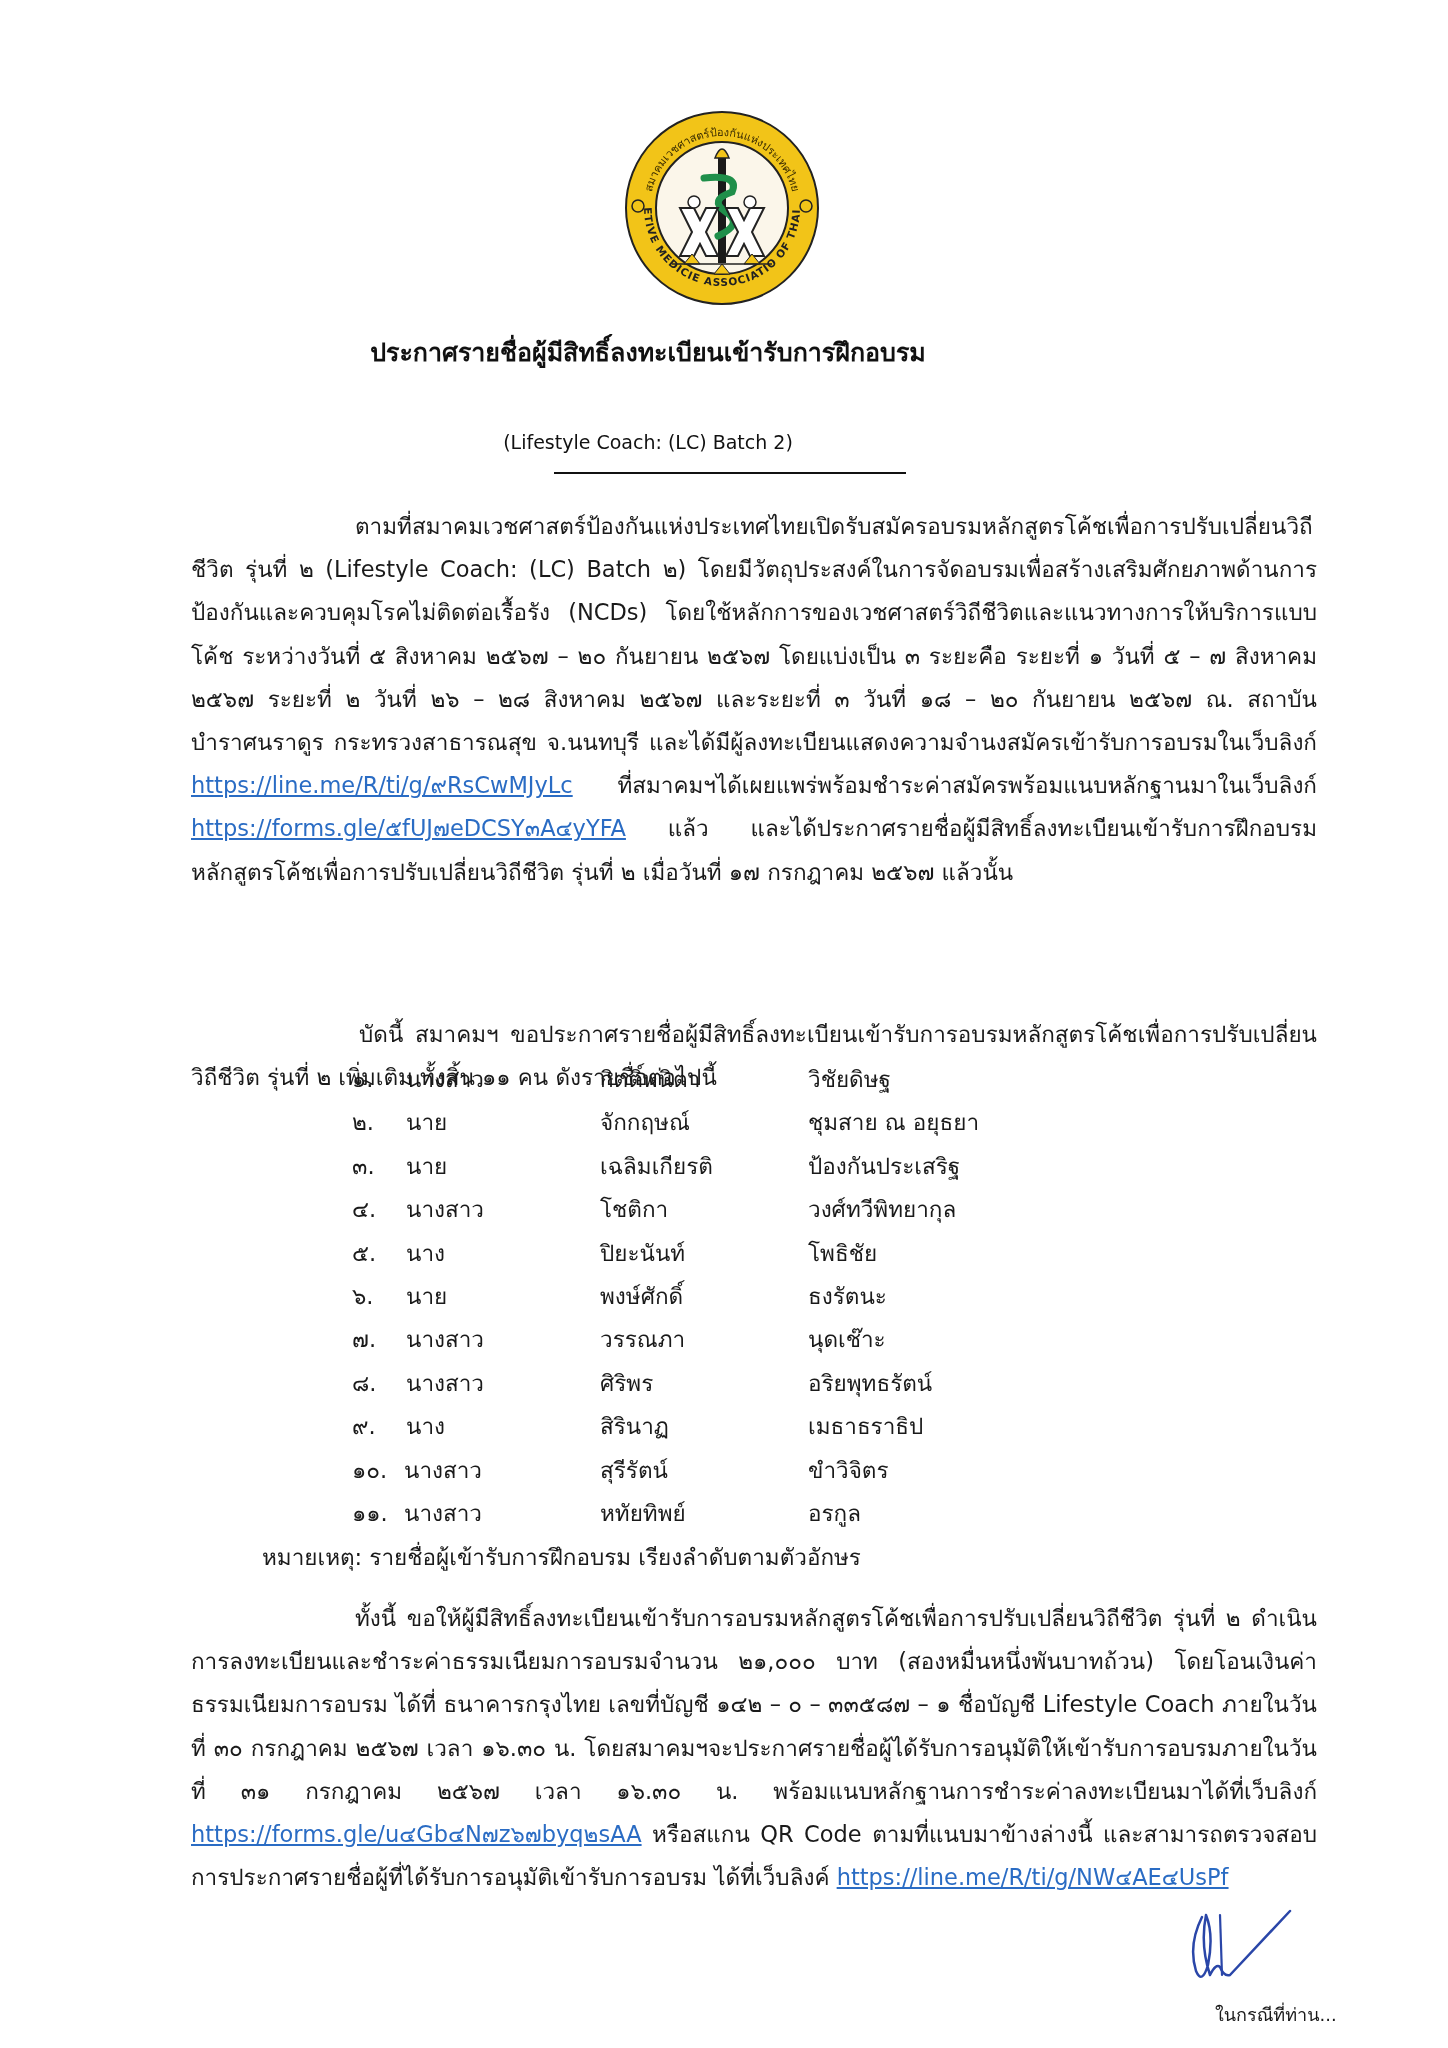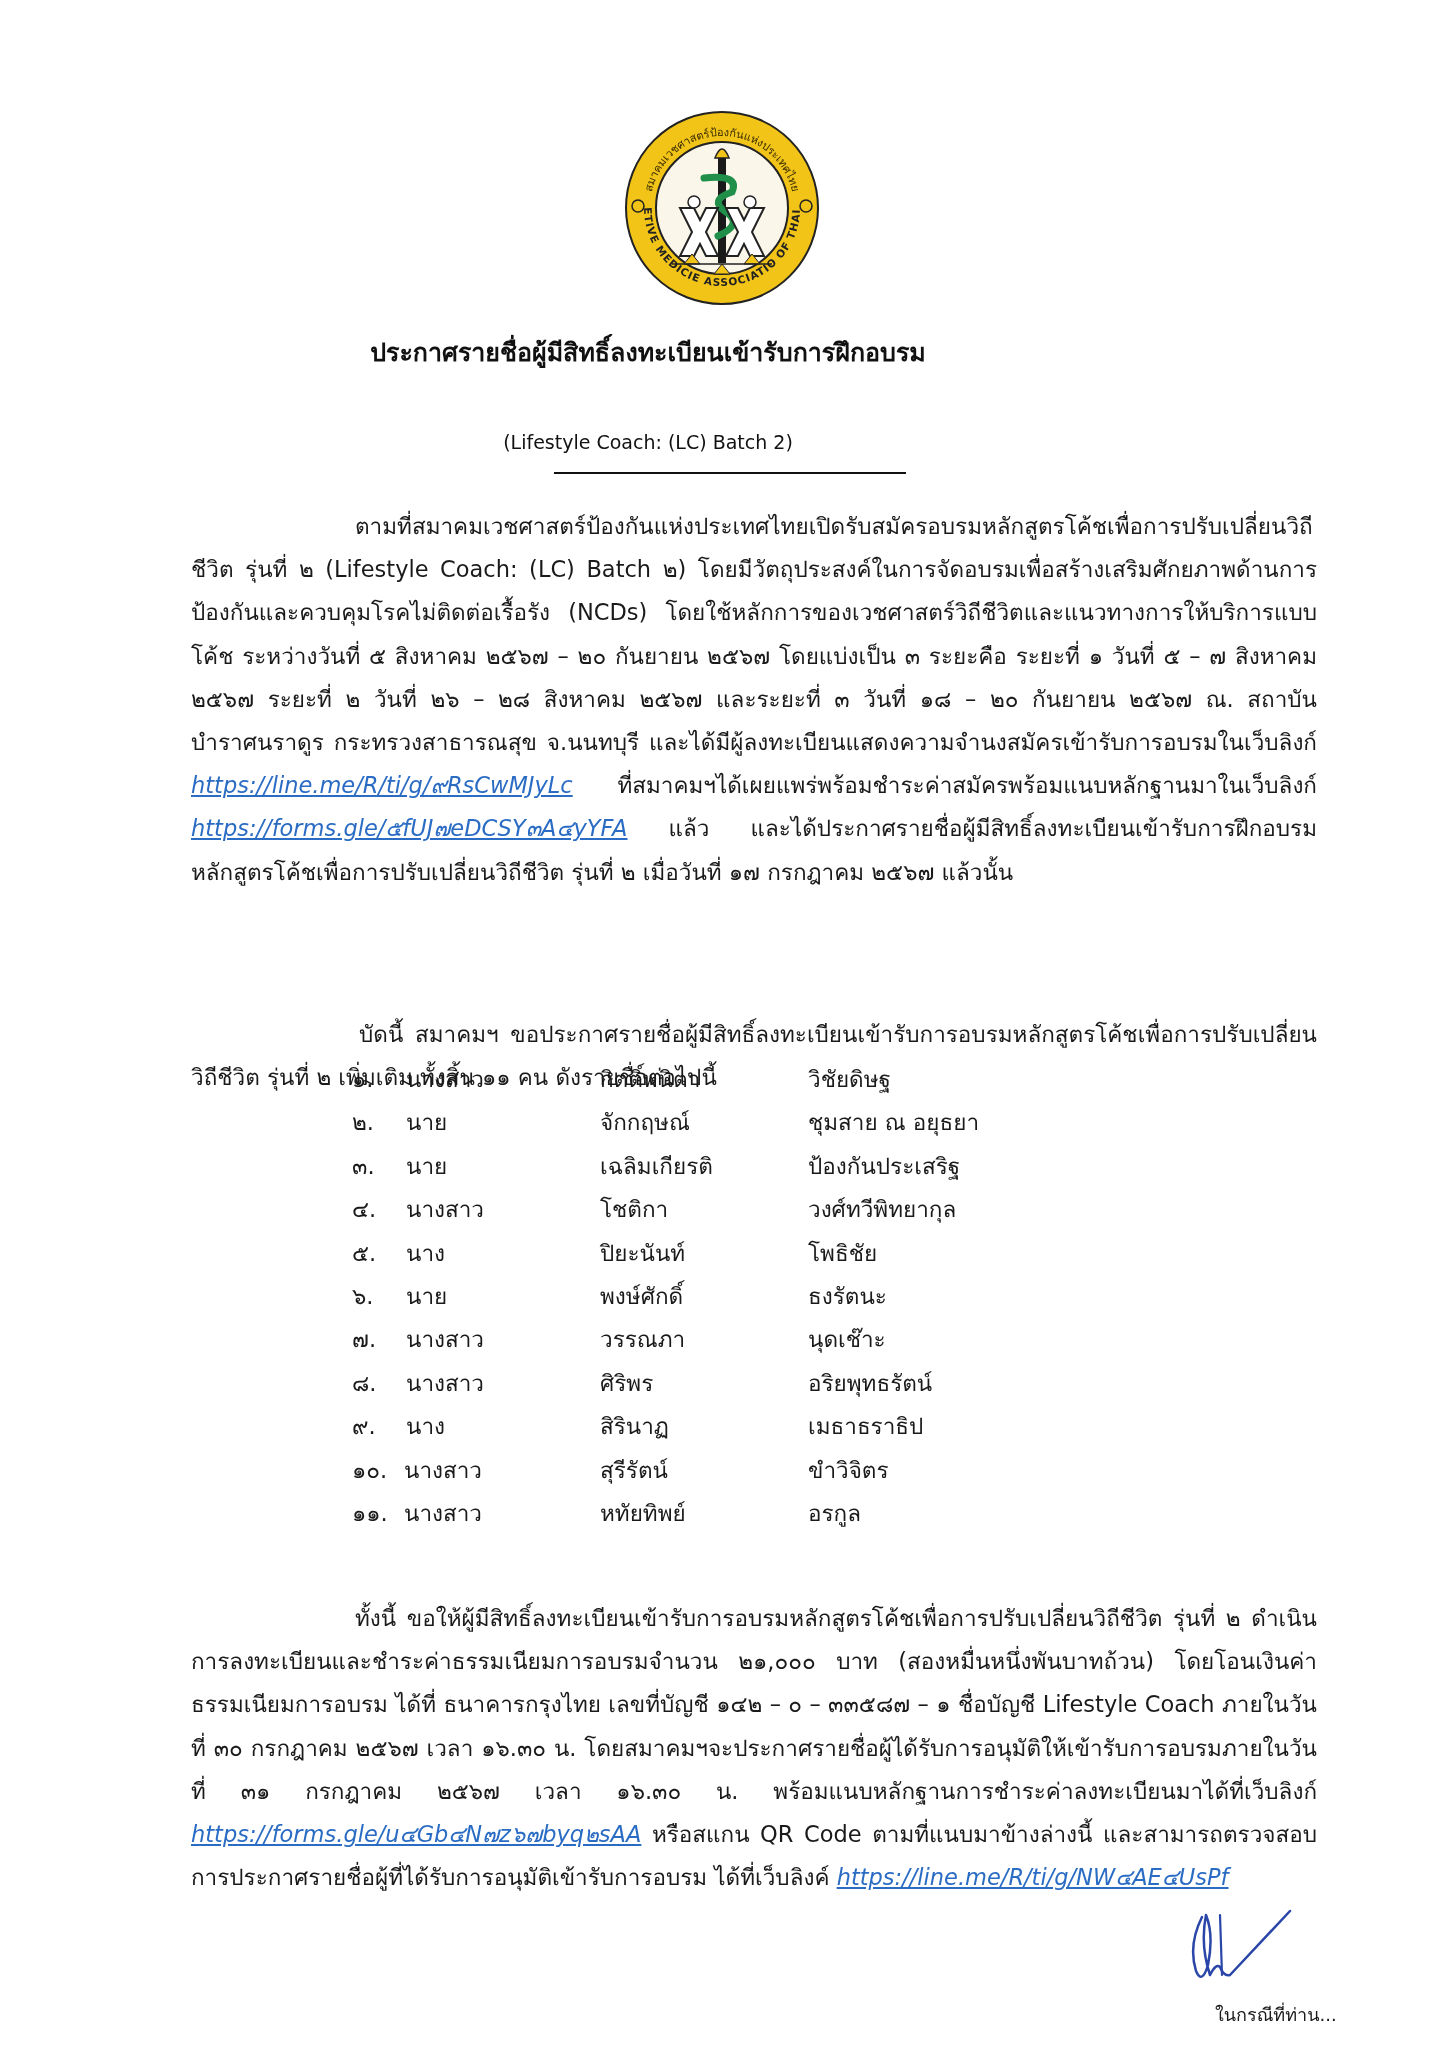--- a/index.html
+++ b/index.html
@@ -18,21 +18,21 @@
 
   .para { position: absolute; left: 191px; width: 1126px; font-size: 22.5px; line-height: 43.2px;
           text-align: justify; color: #1a1a1a; }
   .para .indent { display: inline-block; width: 164px; }
   .para.p1 { top: 505px; }
   .para.p2 { top: 1013px; }
   .para.p2 .indent { width: 168px; }
   .para.p3 { top: 1597px; }
   .para.p3 .indent { width: 164px; }
 
-  a.link { color: #2a6cc4; text-decoration: underline; font-style: italic; }
+  a.link { color: #2a6cc4; text-decoration: underline; }
 
   .name-list { position: absolute; left: 352px; top: 1058px; width: 700px; }
   .name-row { position: relative; height: 43.4px; font-size: 22.5px; line-height: 43px; }
   .name-row .num { position: absolute; left: 0; }
   .name-row .title-prefix { position: absolute; left: 54px; }
   .name-row.wide .title-prefix { left: 52px; }
   .name-row .first { position: absolute; left: 248px; }
   .name-row .last { position: absolute; left: 456px; }
 
   .note { position: absolute; left: 262px; top: 1536px; font-size: 22.5px; line-height: 43px; }
@@ -143,20 +143,21 @@
         <span class="last">ขำวิจิตร</span>
       </div>
     <div class="name-row wide">
         <span class="num">๑๑.</span>
         <span class="title-prefix">นางสาว</span>
         <span class="first">หทัยทิพย์</span>
         <span class="last">อรกูล</span>
       </div>
   </div>
 
+  <div class="note">หมายเหตุ: รายชื่อผู้เข้ารับการฝึกอบรม เรียงลำดับตามตัวอักษร</div>
 
   <div class="para p3"><span class="indent"></span><span>ทั้งนี้ ขอให้ผู้มีสิทธิ์ลงทะเบียนเข้ารับการอบรมหลักสูตรโค้ชเพื่อการปรับเปลี่ยนวิถีชีวิต รุ่นที่ ๒ ดำเนินการลงทะเบียนและชำระค่าธรรมเนียมการอบรมจำนวน ๒๑,๐๐๐ บาท (สองหมื่นหนึ่งพันบาทถ้วน) โดยโอนเงินค่าธรรมเนียมการอบรม ได้ที่ ธนาคารกรุงไทย เลขที่บัญชี ๑๔๒ – ๐ – ๓๓๕๘๗ – ๑ ชื่อบัญชี Lifestyle Coach ภายในวันที่ ๓๐ กรกฎาคม ๒๕๖๗ เวลา ๑๖.๓๐ น. โดยสมาคมฯจะประกาศรายชื่อผู้ได้รับการอนุมัติให้เข้ารับการอบรมภายในวันที่ ๓๑ กรกฎาคม ๒๕๖๗ เวลา ๑๖.๓๐ น. พร้อมแนบหลักฐานการชำระค่าลงทะเบียนมาได้ที่เว็บลิงก์ </span><a class="link">https://forms.gle/u๔Gb๔N๗z๖๗byq๒sAA</a><span> หรือสแกน QR Code ตามที่แนบมาข้างล่างนี้ และสามารถตรวจสอบการประกาศรายชื่อผู้ที่ได้รับการอนุมัติเข้ารับการอบรม ได้ที่เว็บลิงค์ </span><a class="link">https://line.me/R/ti/g/NW๔AE๔UsPf</a></div>
 
   <svg class="signature" viewBox="0 0 150 90">
     <path d="M22 12 Q8 40 16 66 Q22 80 28 60 Q34 30 26 10 Q20 40 30 70 Q36 58 40 62 Q44 72 50 70 L110 6" fill="none" stroke="#2a46a8" stroke-width="2.5" stroke-linecap="round" stroke-linejoin="round"></path>
     <path d="M40 10 L42 70" fill="none" stroke="#2a46a8" stroke-width="2.2" stroke-linecap="round"></path>
   </svg>
 
   <div class="continued">ในกรณีที่ท่าน...</div>
 </div>

